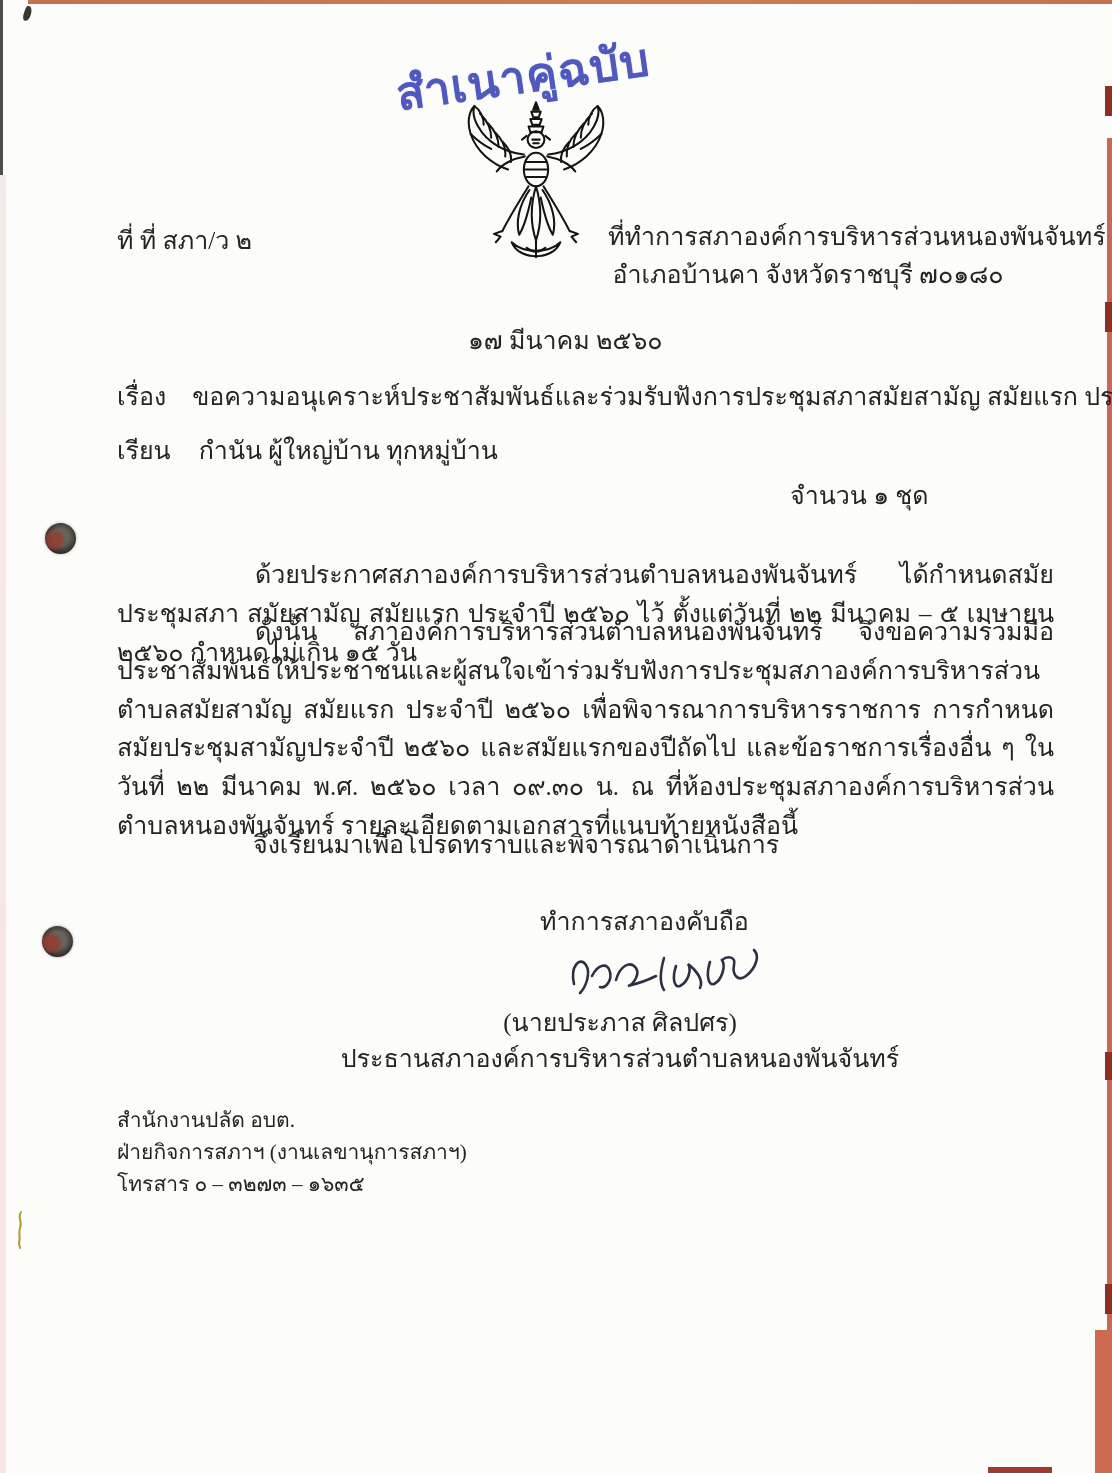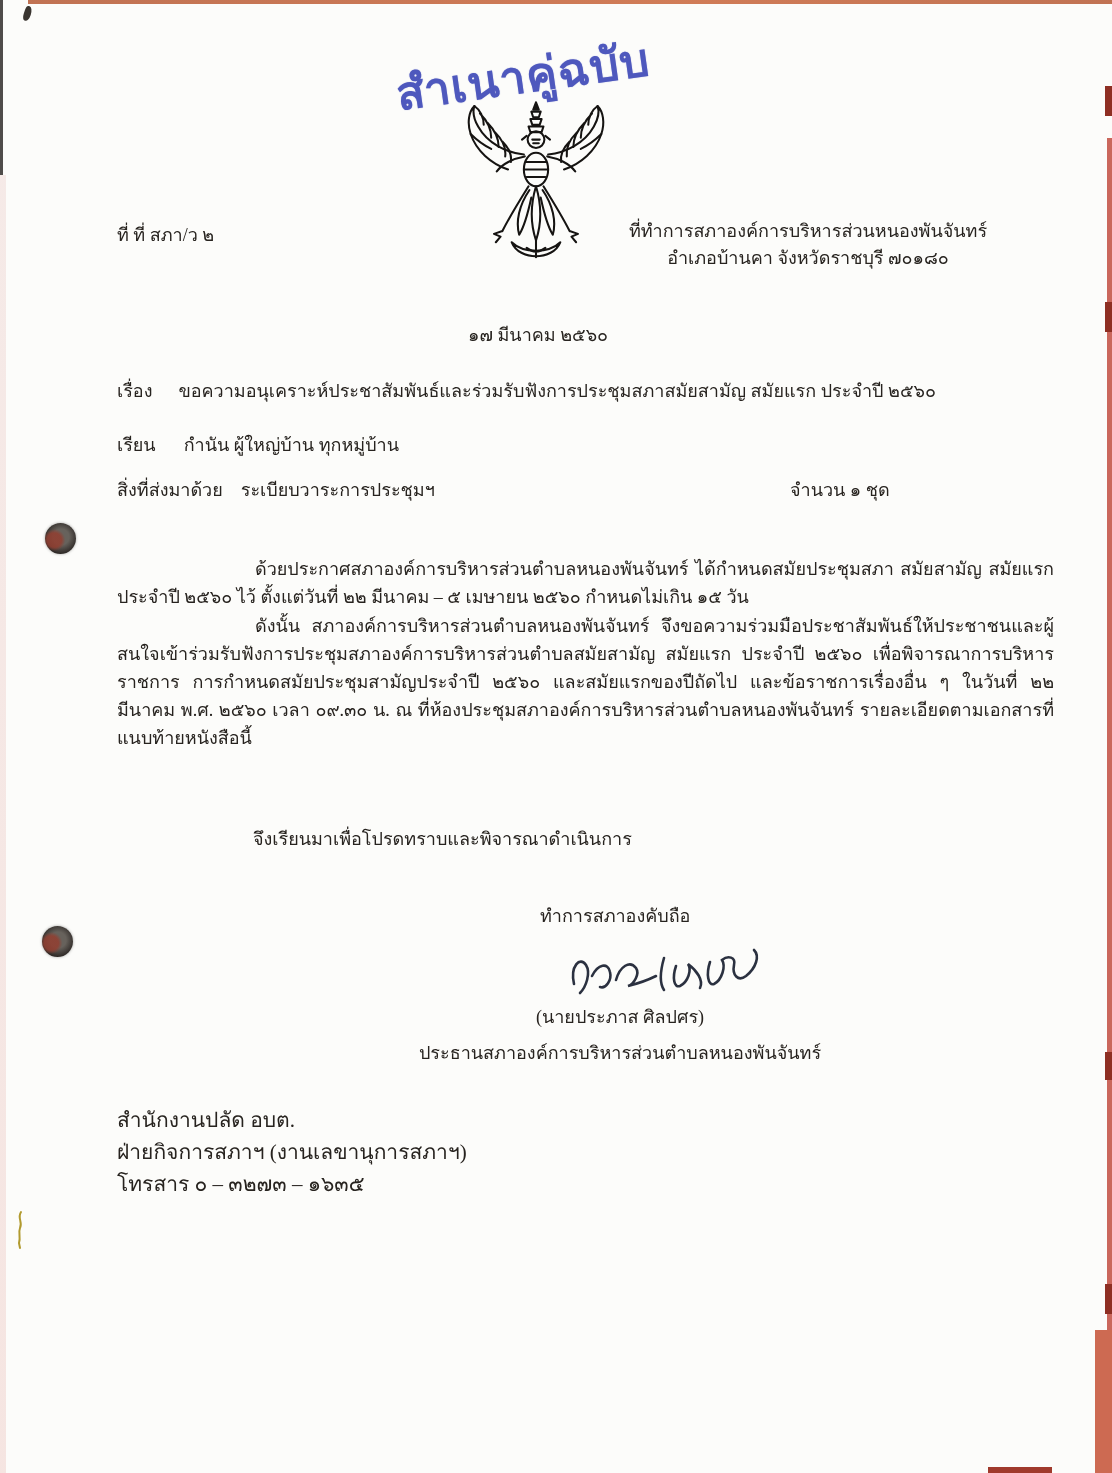--- a/index.html
+++ b/index.html
@@ -6,21 +6,21 @@
   .paper{
     position:relative;
     width:1112px;height:1473px;
     margin:0 auto;
     background:#fcfcfa;
     overflow:hidden;
     font-family:"Liberation Serif","DejaVu Sans",serif;
     color:#27231f;
   }
   .abs{position:absolute;}
-  .thai{font-size:18px;line-height:1.55;white-space:nowrap;}
+  .thai{font-size:25px;line-height:1.55;white-space:nowrap;}
   .wrap{white-space:normal;}
   
   .edge-top{left:28px;top:0;right:0;height:4px;
     background:linear-gradient(90deg,#b65a35,#c9653a 60%,#b65a35);opacity:.85;}
   .edge-left-dark{left:0;top:0;width:3px;height:175px;background:#3c3836;opacity:.9;}
   .edge-left-tint{left:0;top:175px;width:6px;bottom:0;
     background:linear-gradient(180deg,rgba(233,200,196,.35),rgba(240,210,205,.55));}
   .edge-right-line{right:0;top:138px;width:5px;height:1192px;background:#c4574a;opacity:.9;}
   .edge-right-wide{right:0;top:1330px;width:17px;height:143px;background:#cd6a52;}
   .edge-mark{right:0;width:7px;background:#8e2f23;}
@@ -138,23 +138,20 @@
     <div class="thai">อำเภอบ้านคา  จังหวัดราชบุรี  ๗๐๑๘๐</div>
   </div>
   <div class="abs thai date-line">๑๗  มีนาคม ๒๕๖๐</div>
 
   <div class="abs thai subject-line">
     <span class="lbl">เรื่อง</span><span>ขอความอนุเคราะห์ประชาสัมพันธ์และร่วมรับฟังการประชุมสภาสมัยสามัญ สมัยแรก ประจำปี ๒๕๖๐</span>
   </div>
   <div class="abs thai to-line">
     <span class="lbl">เรียน</span><span>กำนัน ผู้ใหญ่บ้าน  ทุกหมู่บ้าน</span>
   </div>
-  <div class="abs thai attach-line">
-    <span class="lbl">สิ่งที่ส่งมาด้วย</span><span>ระเบียบวาระการประชุมฯ</span>
-  </div>
   <div class="abs thai attach-count">จำนวน ๑  ชุด</div>
 
   <div class="abs thai wrap para p1">ด้วยประกาศสภาองค์การบริหารส่วนตำบลหนองพันจันทร์  ได้กำหนดสมัยประชุมสภา  สมัยสามัญ สมัยแรก ประจำปี  ๒๕๖๐ ไว้  ตั้งแต่วันที่  ๒๒ มีนาคม – ๕ เมษายน ๒๕๖๐  กำหนดไม่เกิน  ๑๕  วัน</div>
   <div class="abs thai wrap para p2">ดังนั้น  สภาองค์การบริหารส่วนตำบลหนองพันจันทร์  จึงขอความร่วมมือประชาสัมพันธ์ให้ประชาชนและผู้สนใจเข้าร่วมรับฟังการประชุมสภาองค์การบริหารส่วนตำบลสมัยสามัญ  สมัยแรก ประจำปี  ๒๕๖๐ เพื่อพิจารณาการบริหารราชการ การกำหนดสมัยประชุมสามัญประจำปี ๒๕๖๐ และสมัยแรกของปีถัดไป    และข้อราชการเรื่องอื่น ๆ ในวันที่ ๒๒ มีนาคม พ.ศ. ๒๕๖๐  เวลา  ๐๙.๓๐ น.  ณ  ที่ห้องประชุมสภาองค์การบริหารส่วนตำบลหนองพันจันทร์   รายละเอียดตามเอกสารที่แนบท้ายหนังสือนี้</div>
   <div class="abs thai closing">จึงเรียนมาเพื่อโปรดทราบและพิจารณาดำเนินการ</div>
 
   <div class="abs thai salutation">ทำการสภาองคับถือ</div>
   <svg class="abs signature-svg" width="210" height="66" viewBox="0 0 210 66">
     <path d="M14 46 C10 28 20 18 26 27 C31 35 26 49 20 55 M32 38 C38 26 48 24 50 34 C52 42 46 51 40 49 M56 42 C60 28 70 22 76 30 C80 36 74 46 68 48 C76 46 88 42 96 38 M104 20 C100 34 100 46 104 52 M116 28 C112 40 114 50 120 48 C128 44 132 32 128 26 C136 32 144 42 140 50 M150 24 C146 36 148 48 154 46 C162 42 166 28 162 22 C168 17 176 19 174 27 C172 37 178 44 186 38 C196 30 200 18 194 12" stroke="#2b3140" stroke-width="2.6" fill="none" stroke-linecap="round"></path>
   </svg>

